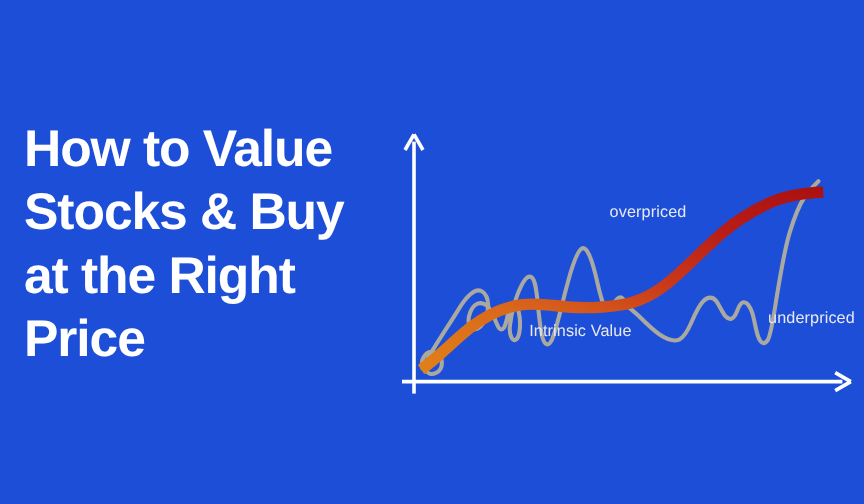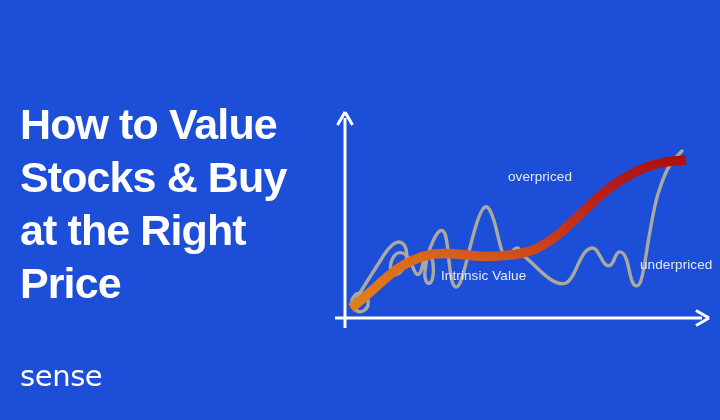--- a/index.html
+++ b/index.html
@@ -161,16 +161,15 @@
     </svg>
 
     <span class="chart-label lbl-overpriced">overpriced</span>
 
     <span class="chart-label lbl-intrinsic">Intrinsic Value</span>
 
     <span class="chart-label lbl-underpriced">underpriced</span>
   </div>
 
   <div class="logo">
-    <span class="logo-word">sense</span>
   </div>
 
 </div>
 
 </body></html>

